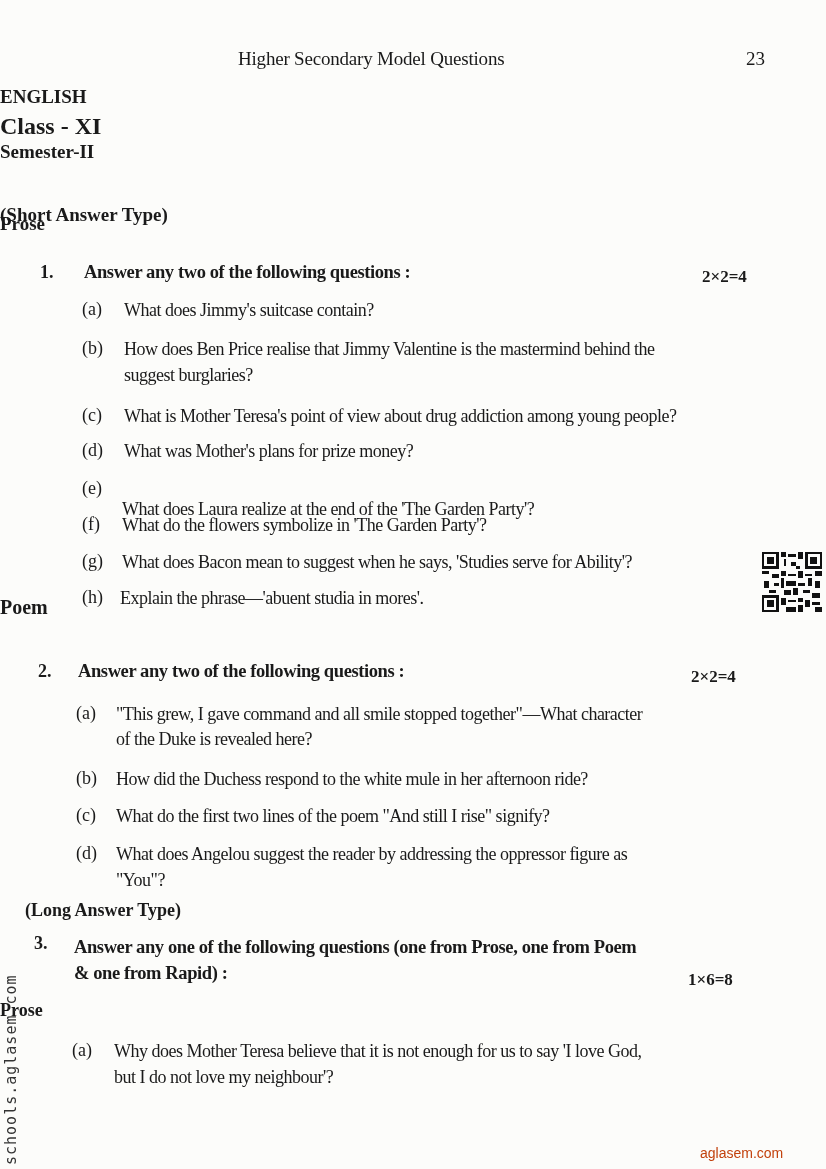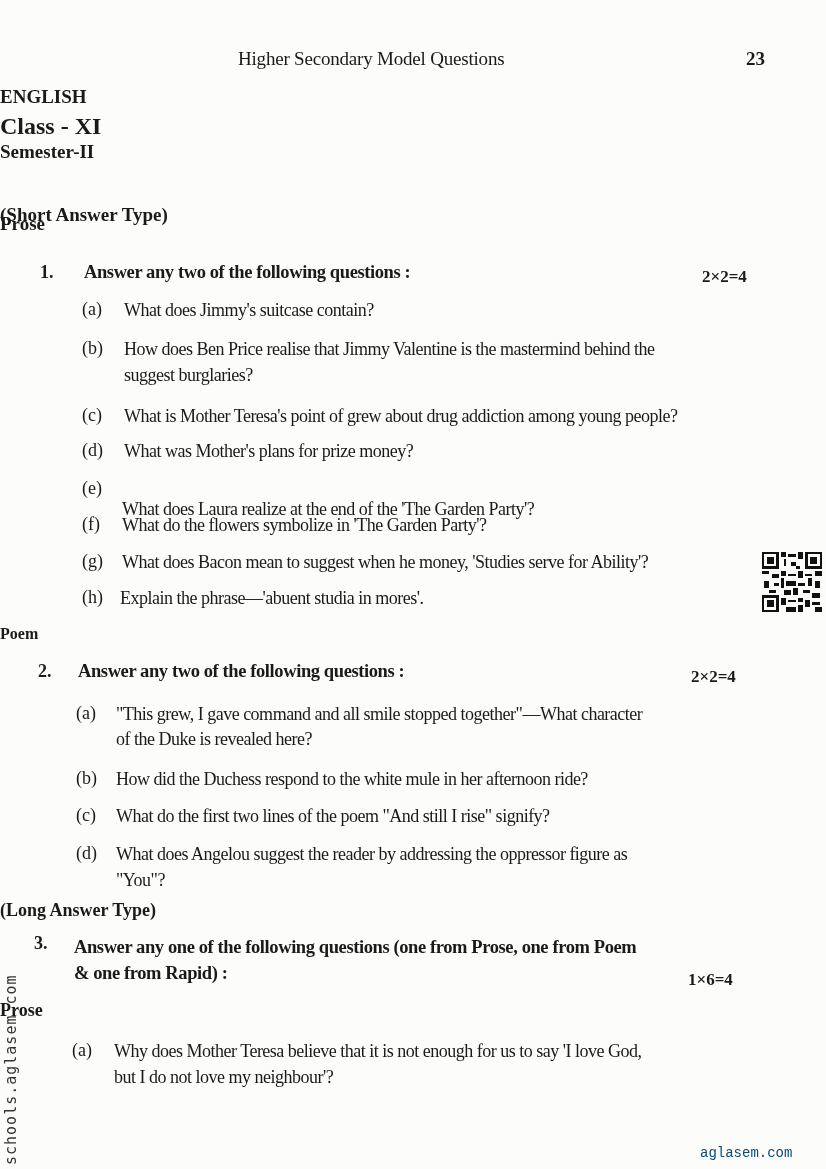--- a/index.html
+++ b/index.html
@@ -3,43 +3,43 @@
   <meta charset="utf-8">
   <style>
     html, body { margin: 0; padding: 0; }
     body {
       width: 826px; height: 1169px; position: relative; overflow: hidden;
       background: #fcfcfa; color: #1a1a1a;
       font-family: "Liberation Serif", "DejaVu Serif", serif;
     }
     .abs { position: absolute; }
     .running-head { left: 238px; top: 48px; font-size: 19px; letter-spacing: -0.2px; }
-    .page-num { left: 746px; top: 48px; font-size: 19px; font-weight: bold; }
+    .page-num { left: 746px; top: 48px; font-size: 19px; }
     .center { left: 0; width: 826px; text-align: left; font-weight: bold; }
     .t-subject { top: 86px; font-size: 19px; left: 0; width: 822px; }
     .t-class { top: 113px; font-size: 24px; left: 0; width: 818px; }
     .t-sem { top: 141px; font-size: 19px; left: 0; width: 822px; }
     .t-type1 { top: 175px; font-size: 19px; left: 0; width: 812px; margin-top: 29px; }
     .t-prose1 { top: 213px; font-size: 19px; left: 0; width: 812px; }
     .q-num { font-weight: bold; font-size: 18px; }
     .q-stem { font-weight: bold; font-size: 18.5px; letter-spacing: -0.4px; }
     .marks { font-size: 17px; font-weight: bold; }
     .sub-label { font-size: 18px; }
     .sub-text { font-size: 18px; letter-spacing: -0.5px; line-height: 29px; }
     .watermark-side {
       left: 2px; top: 970px; width: 30px; height: 195px;
       font-family: "DejaVu Sans Mono", "Liberation Mono", monospace;
       font-size: 15px; color: #333;
       writing-mode: vertical-rl; transform: rotate(180deg);
       letter-spacing: 1px;
     }
     .watermark-foot {
       left: 700px; top: 1145px;
-      font-family: Liberation Mono, monospace;
-      font-size: 14px; color: #0c4a6e;
+      font-family: Liberation Sans, sans-serif;
+      font-size: 14px; color: #c2410c;
     }
     .qr { left: 762px; top: 552px; width: 60px; height: 60px; }
   </style>
 </head>
 <body>
 
 <div class="abs running-head">Higher Secondary Model Questions</div>
 <div class="abs page-num">23</div>
 <div class="abs center t-subject">ENGLISH</div>
 <div class="abs center t-class">Class - XI</div>
@@ -53,33 +53,33 @@
   <div class="abs marks" style="left:702px; top:267px;">2×2=4</div>
 
   <div class="abs sub-label" style="left:82px; top:299px;">(a)</div>
   <div class="abs sub-text" style="left:124px; top:296px;">What does Jimmy's suitcase contain?</div>
 
   <div class="abs sub-label" style="left:82px; top:338px;">(b)</div>
   <div class="abs sub-text" style="left:124px; top:335px;">How does Ben Price realise that Jimmy Valentine is the mastermind behind the</div>
   <div class="abs sub-text" style="left:124px; top:361px;">suggest burglaries?</div>
 
   <div class="abs sub-label" style="left:82px; top:405px;">(c)</div>
-  <div class="abs sub-text" style="left:124px; top:402px;">What is Mother Teresa's point of grew about drug addiction among young people?</div>
+  <div class="abs sub-text" style="left:124px; top:402px;">What is Mother Teresa's point of view about drug addiction among young people?</div>
 
   <div class="abs sub-label" style="left:82px; top:440px;">(d)</div>
   <div class="abs sub-text" style="left:124px; top:437px;">What was Mother's plans for prize money?</div>
 
   <div class="abs sub-label" style="left:82px; top:478px;">(e)</div>
   <div class="abs sub-text" style="left:122px; top:475px;margin-top:20px;">What does Laura realize at the end of the 'The Garden Party'?</div>
 
   <div class="abs sub-label" style="left:82px; top:514px;">(f)</div>
   <div class="abs sub-text" style="left:122px; top:511px;">What do the flowers symbolize in 'The Garden Party'?</div>
 
   <div class="abs sub-label" style="left:82px; top:551px;">(g)</div>
-  <div class="abs sub-text" style="left:122px; top:548px;">What does Bacon mean to suggest when he money, 'Studies serve for Ability'?</div>
+  <div class="abs sub-text" style="left:122px; top:548px;">What does Bacon mean to suggest when he says, 'Studies serve for Ability'?</div>
 
   <div class="abs sub-label" style="left:82px; top:587px;">(h)</div>
   <div class="abs sub-text" style="left:120px; top:584px;text-align:right;">Explain the phrase—'abuent studia in mores'.</div>
 </div>
 
 <div class="abs qr">
   <svg width="60" height="60" viewBox="0 0 25 25" shape-rendering="crispEdges">
     <rect width="25" height="25" fill="#fcfcfa"></rect>
     <g fill="#111">
       <rect x="0" y="0" width="7" height="7"></rect>
@@ -121,21 +121,21 @@
       <rect x="15" y="19" width="2" height="2"></rect>
         <rect x="18" y="20" width="2" height="3"></rect>
         <rect x="21" y="21" width="3" height="1"></rect>
       <rect x="10" y="23" width="4" height="2"></rect>
         <rect x="15" y="22" width="2" height="3"></rect>
         <rect x="22" y="23" width="3" height="2"></rect>
     </g>
   </svg>
 </div>
 
-<div class="abs center" style="top:625px; font-size:16px; left:0; width:796px;">Poem</div>
+<div class="abs center" style="top:596px; font-size:20px; left:0; width:796px;">Poem</div>
 
 <div>
   <div class="abs q-num" style="left:38px; top:661px;">2.</div>
   <div class="abs q-stem" style="left:78px; top:661px;">Answer any two of the following questions :</div>
   <div class="abs marks" style="left:691px; top:667px;">2×2=4</div>
 
   <div class="abs sub-label" style="left:76px; top:703px;">(a)</div>
   <div class="abs sub-text" style="left:116px; top:700px;">"This grew, I gave command and all smile stopped together"—What character</div>
   <div class="abs sub-text" style="left:116px; top:725px;">of the Duke is revealed here?</div>
 
@@ -143,27 +143,27 @@
   <div class="abs sub-text" style="left:116px; top:765px;">How did the Duchess respond to the white mule in her afternoon ride?</div>
 
   <div class="abs sub-label" style="left:76px; top:805px;">(c)</div>
   <div class="abs sub-text" style="left:116px; top:802px;">What do the first two lines of the poem "And still I rise" signify?</div>
 
   <div class="abs sub-label" style="left:76px; top:843px;">(d)</div>
   <div class="abs sub-text" style="left:116px; top:840px;">What does Angelou suggest the reader by addressing the oppressor figure as</div>
   <div class="abs sub-text" style="left:116px; top:866px;">"You"?</div>
 </div>
 
-<div class="abs center" style="top:900px; font-size:18px; left:0; width:786px;">(Long Answer Type)</div>
+<div class="abs center" style="top:900px; font-size:18px; left:0; width:786px;padding-left:25px;">(Long Answer Type)</div>
 
 <div>
   <div class="abs q-num" style="left:34px; top:933px;">3.</div>
   <div class="abs q-stem" style="left:74px; top:937px;">Answer any one of the following questions (one from Prose, one from Poem</div>
   <div class="abs q-stem" style="left:74px; top:963px;">&amp; one from Rapid) :</div>
-  <div class="abs marks" style="left:688px; top:970px;">1×6=4</div>
+  <div class="abs marks" style="left:688px; top:970px;">1×6=8</div>
 
   <div class="abs center" style="top:1000px; font-size:18px; left:0; width:782px;">Prose</div>
 
   <div class="abs sub-label" style="left:72px; top:1040px;">(a)</div>
   <div class="abs sub-text" style="left:114px; top:1037px;">Why does Mother Teresa believe that it is not enough for us to say 'I love God,</div>
   <div class="abs sub-text" style="left:114px; top:1063px;">but I do not love my neighbour'?</div>
 </div>
 
 <div class="abs watermark-side">schools.aglasem.com</div>
 <div class="abs watermark-foot">aglasem.com</div>

